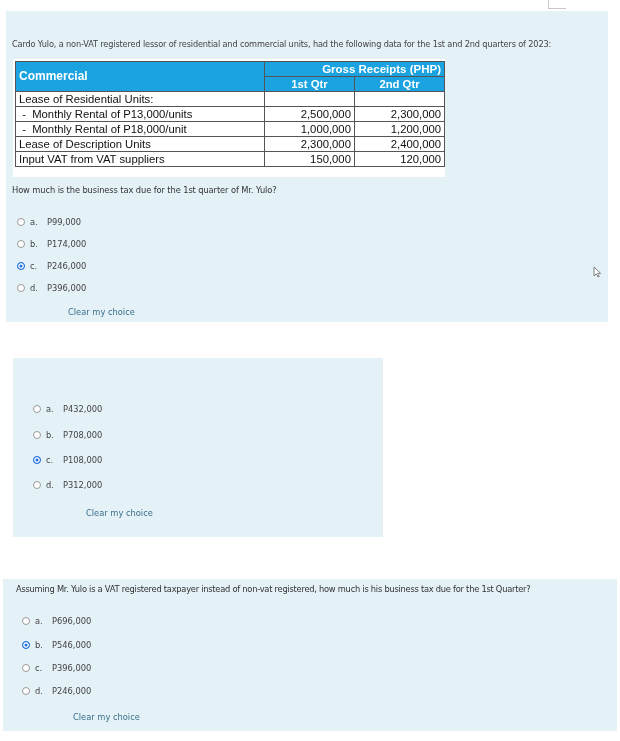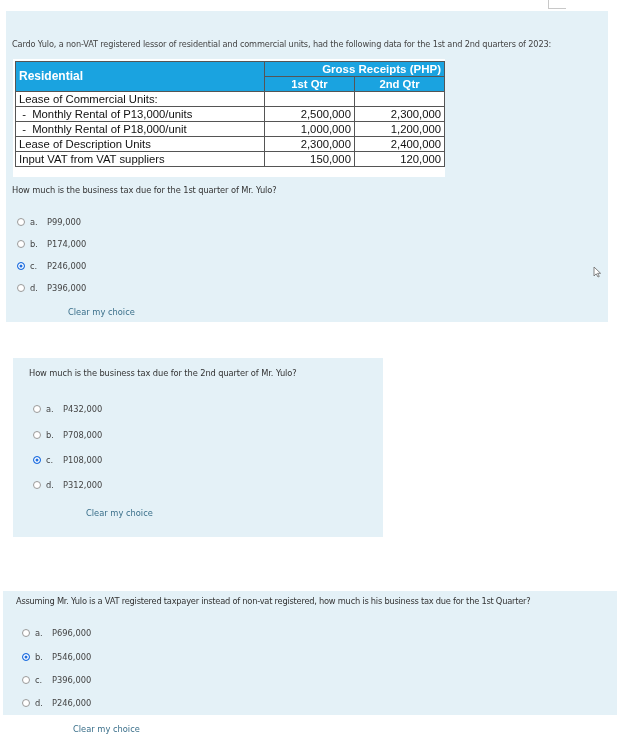--- a/index.html
+++ b/index.html
@@ -4,21 +4,21 @@
   <style>
     html, body { margin: 0; padding: 0; background: #ffffff; }
     body { width: 620px; height: 741px; position: relative; overflow: hidden;
            font-family: "DejaVu Sans", sans-serif; color: #333; }
     .corner-line-v { position: absolute; left: 548px; top: 0; width: 1px; height: 9px; background: #c8c8c8; }
     .corner-line-h { position: absolute; left: 548px; top: 8px; width: 18px; height: 1px; background: #c8c8c8; }
 
     .panel { position: absolute; background: #e4f1f7; }
     #panel1 { left: 6px; top: 11px; width: 602px; height: 311px; }
     #panel2 { left: 13px; top: 358px; width: 370px; height: 179px; }
-    #panel3 { left: 3px; top: 591px; width: 614px; height: 124px; }
+    #panel3 { left: 3px; top: 579px; width: 614px; height: 152px; }
 
     .info-heading { position: absolute; left: 6px; top: 6px; font-size: 8.2px; color: #444;
                     text-decoration: underline; letter-spacing: -0.1px; }
     .info-intro { position: absolute; left: 6px; top: 28px; font-size: 8.2px; color: #444;
                   white-space: nowrap; letter-spacing: -0.15px; }
 
     .table-wrap { position: absolute; left: 7px; top: 48px; width: 432px; height: 118px; background: #ffffff; }
     table.data { position: absolute; left: 2px; top: 2px; border-collapse: collapse;
                  font-family: "Liberation Sans", sans-serif; font-size: 11.3px; color: #111; }
     table.data td, table.data th { border: 1px solid #555; padding: 0 3px; height: 14px; line-height: 13px; }
@@ -45,29 +45,29 @@
 <div class="corner-line-v"></div>
 <div class="corner-line-h"></div>
 
 <div class="panel" id="panel1">
   <div class="info-intro">Cardo Yulo, a non-VAT registered lessor of residential and commercial units, had the following data for the 1st and 2nd quarters of 2023:</div>
 
   <div class="table-wrap">
     <table class="data">
       <tbody>
           <tr>
-        <th class="desc-h" rowspan="2">Residential</th>
+        <th class="desc-h" rowspan="2">Commercial</th>
         <th class="gross-h" colspan="2">Gross Receipts (PHP)</th>
       </tr>
       <tr>
         <th class="q-h">1st Qtr</th>
         <th class="q-h">2nd Qtr</th>
       </tr>
       <tr>
-        <td class="desc">Lease of Commercial Units:</td>
+        <td class="desc">Lease of Residential Units:</td>
         <td class="num"></td>
         <td class="num"></td>
       </tr>
       <tr>
         <td class="desc" style="white-space:pre"> -  Monthly Rental of P13,000/units</td>
         <td class="num">2,500,000</td>
         <td class="num">2,300,000</td>
       </tr>
       <tr>
         <td class="desc" style="white-space:pre"> -  Monthly Rental of P18,000/unit</td>
@@ -107,21 +107,20 @@
   </div>
   <div class="option" style="left:11px; top:272px;">
     <span class="radio"></span>
     <span class="opt-letter">d.</span>
     <span>P396,000</span>
   </div>
   <div class="clear-link" style="left:26px; top:296px;">Clear my choice</div>
 </div>
 
 <div class="panel" id="panel2">
-  <div class="question" style="left:16px; top:10px;">How much is the business tax due for the 2nd quarter of Mr. Yulo?</div>
 
   <div class="option" style="left:20px; top:46px;">
     <span class="radio"></span>
     <span class="opt-letter">a.</span>
     <span>P432,000</span>
   </div>
   <div class="option" style="left:20px; top:72px;">
     <span class="radio"></span>
     <span class="opt-letter">b.</span>
     <span>P708,000</span>

